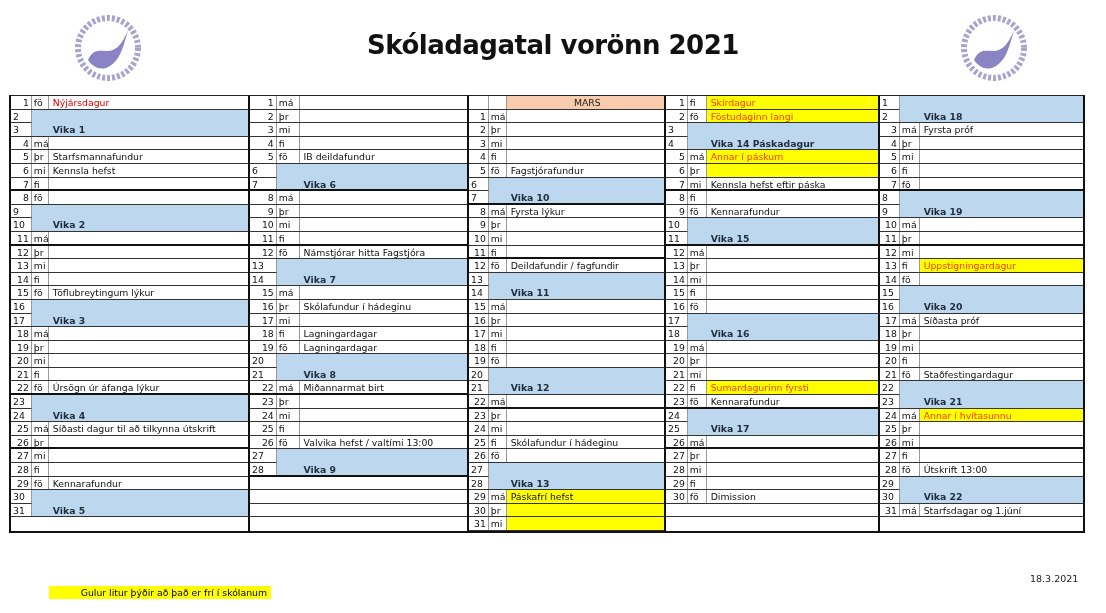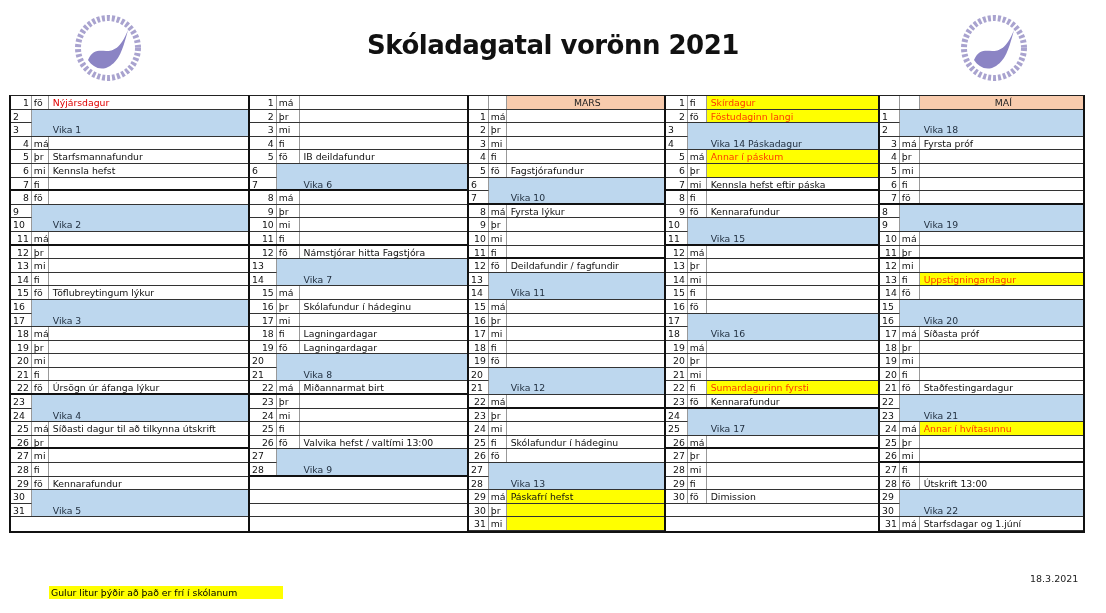--- a/index.html
+++ b/index.html
@@ -15,27 +15,27 @@
   .mrow.head{border-bottom:1px solid #333;}
   .mrow.head .c3{background:#f8cbad;text-align:center;color:#222;}
   .c1{box-sizing:border-box;text-align:right;padding-right:2px;border-right:1px solid #999;}
   .c2{box-sizing:border-box;padding-left:2px;border-right:1px solid #999;}
   .c3{box-sizing:border-box;padding-left:4px;white-space:nowrap;overflow:hidden;}
   .wk{background:#bdd7ee;}
   .wk .c1{background:#fff;text-align:left;padding-left:2px;}
   .wk .c2{background:#bdd7ee;border-right:none;}
   .wk.first{border-bottom:none;}
   .wk.first .c1{border-bottom:1px solid #333;}
-  .wk .c3 b{font-weight:normal;color:#1f2d3d;}
+  .wk .c3 b{font-weight:bold;color:#1f2d3d;}
   .yel .c3{background:#ffff00;}
   .red{color:#e00000;}
   .org{color:#ff3c00;}
   .thick{border-bottom:2px solid #111;}
   .empty .c1,.empty .c2{border-right:none;}
-  .footnote{position:absolute;top:586px;left:49px;background:#ffff00;font-size:9.3px;padding:1px 16px 1px 2px;width:216px;font-family:"DejaVu Sans","Liberation Sans",sans-serif;}
+  .footnote{position:absolute;top:586px;left:49px;background:#ffff00;font-size:9.3px;padding:1px 4px 1px 2px;width:216px;font-family:"DejaVu Sans","Liberation Sans",sans-serif;text-align:right;}
   .date{position:absolute;top:573px;left:1030px;font-size:9.5px;color:#222;font-family:"DejaVu Sans","Liberation Sans",sans-serif;}
 </style>
 </head>
 <body>
 
 <div class="logo left">
   <svg width="100" height="80" viewBox="0 0 100 80">
     <circle cx="50" cy="40" r="30" fill="none" stroke="#a9a3cf" stroke-width="6" stroke-dasharray="3 2"></circle>
     <path d="M30 52 C40 30,55 60,70 22 C64 45,60 55,48 60 C40 62,34 58,30 52Z" fill="#8b84c4"></path>
     <path d="M38 40 C48 34,52 44,58 36" stroke="#fff" stroke-width="2" fill="none"></path>
@@ -679,25 +679,20 @@
         <div class="c2" style="width:19px">fö</div>
         <div class="c3" style="width:173px">Dimission</div>
       </div>
       <div class="mrow empty">
         <div class="c1" style="width:22px"></div>
         <div class="c2" style="width:19px"></div>
         <div class="c3" style="width:173px"></div>
       </div>
     </div>
     <div class="month" style="width: 207px;">
-      <div class="mrow head">
-        <div class="c1" style="width:20px"></div>
-        <div class="c2" style="width:20px"></div>
-        <div class="c3" style="width:165px">MAÍ</div>
-      </div>
       <div class="mrow wk first">
         <div class="c1" style="width:20px">1</div>
         <div class="c2" style="width:20px"></div>
         <div class="c3" style="width:165px"></div>
       </div>
       <div class="mrow wk">
         <div class="c1" style="width:20px">2</div>
         <div class="c2" style="width:20px"></div>
         <div class="c3" style="width:165px"><b>Vika 18</b></div>
       </div>

